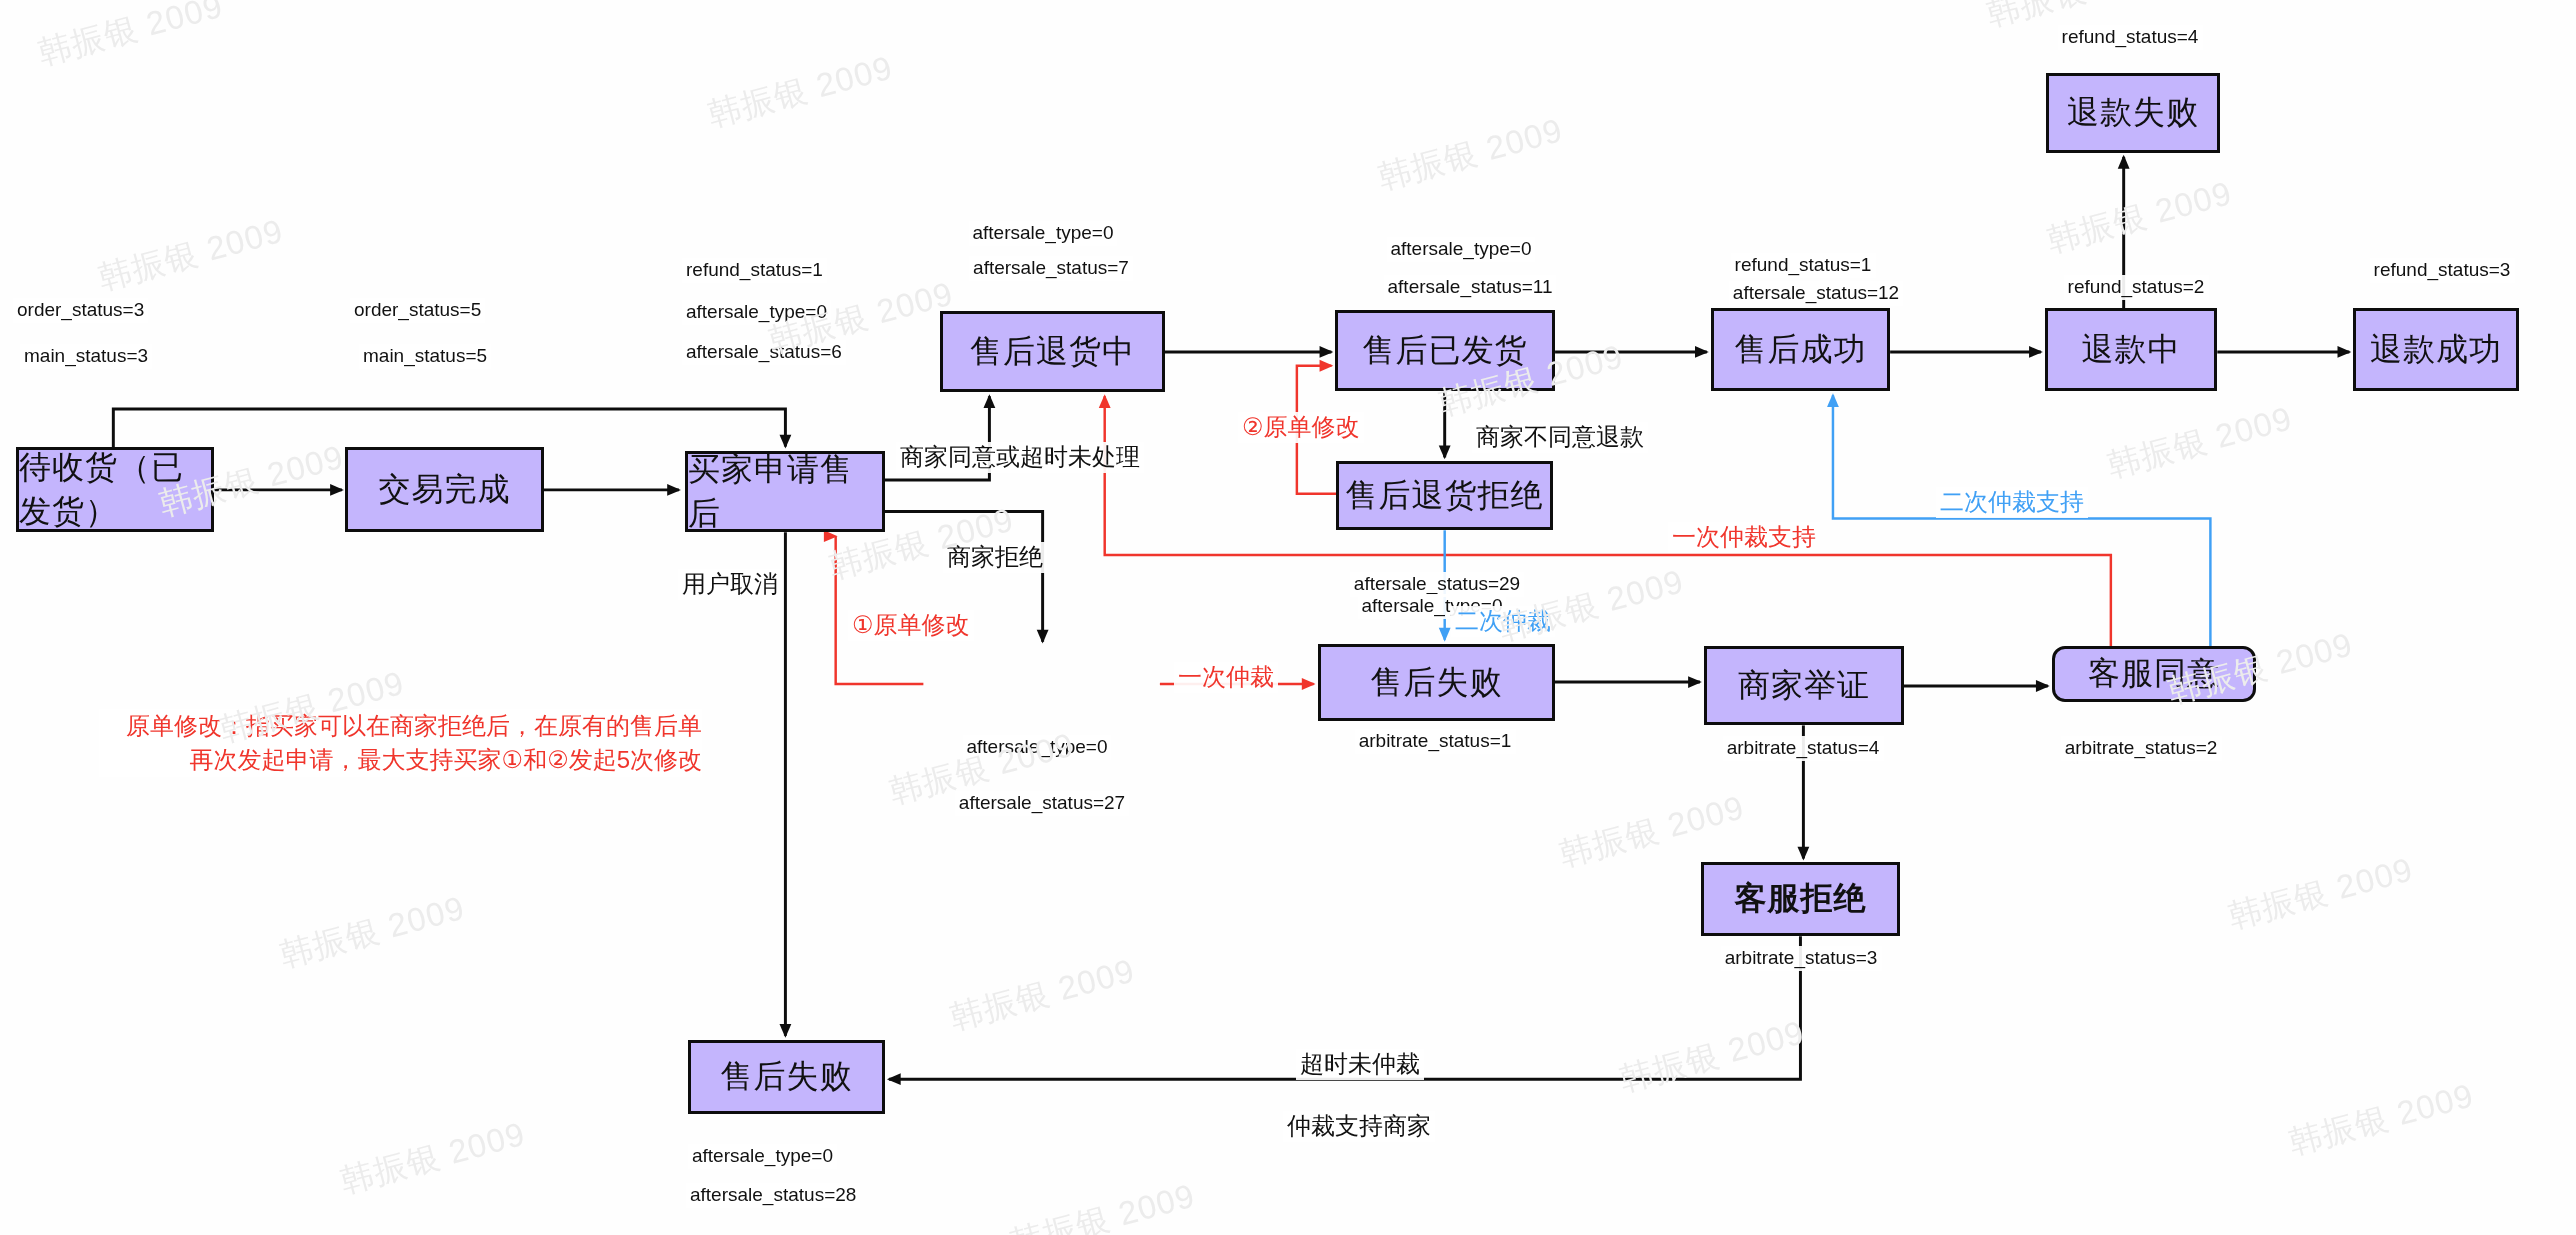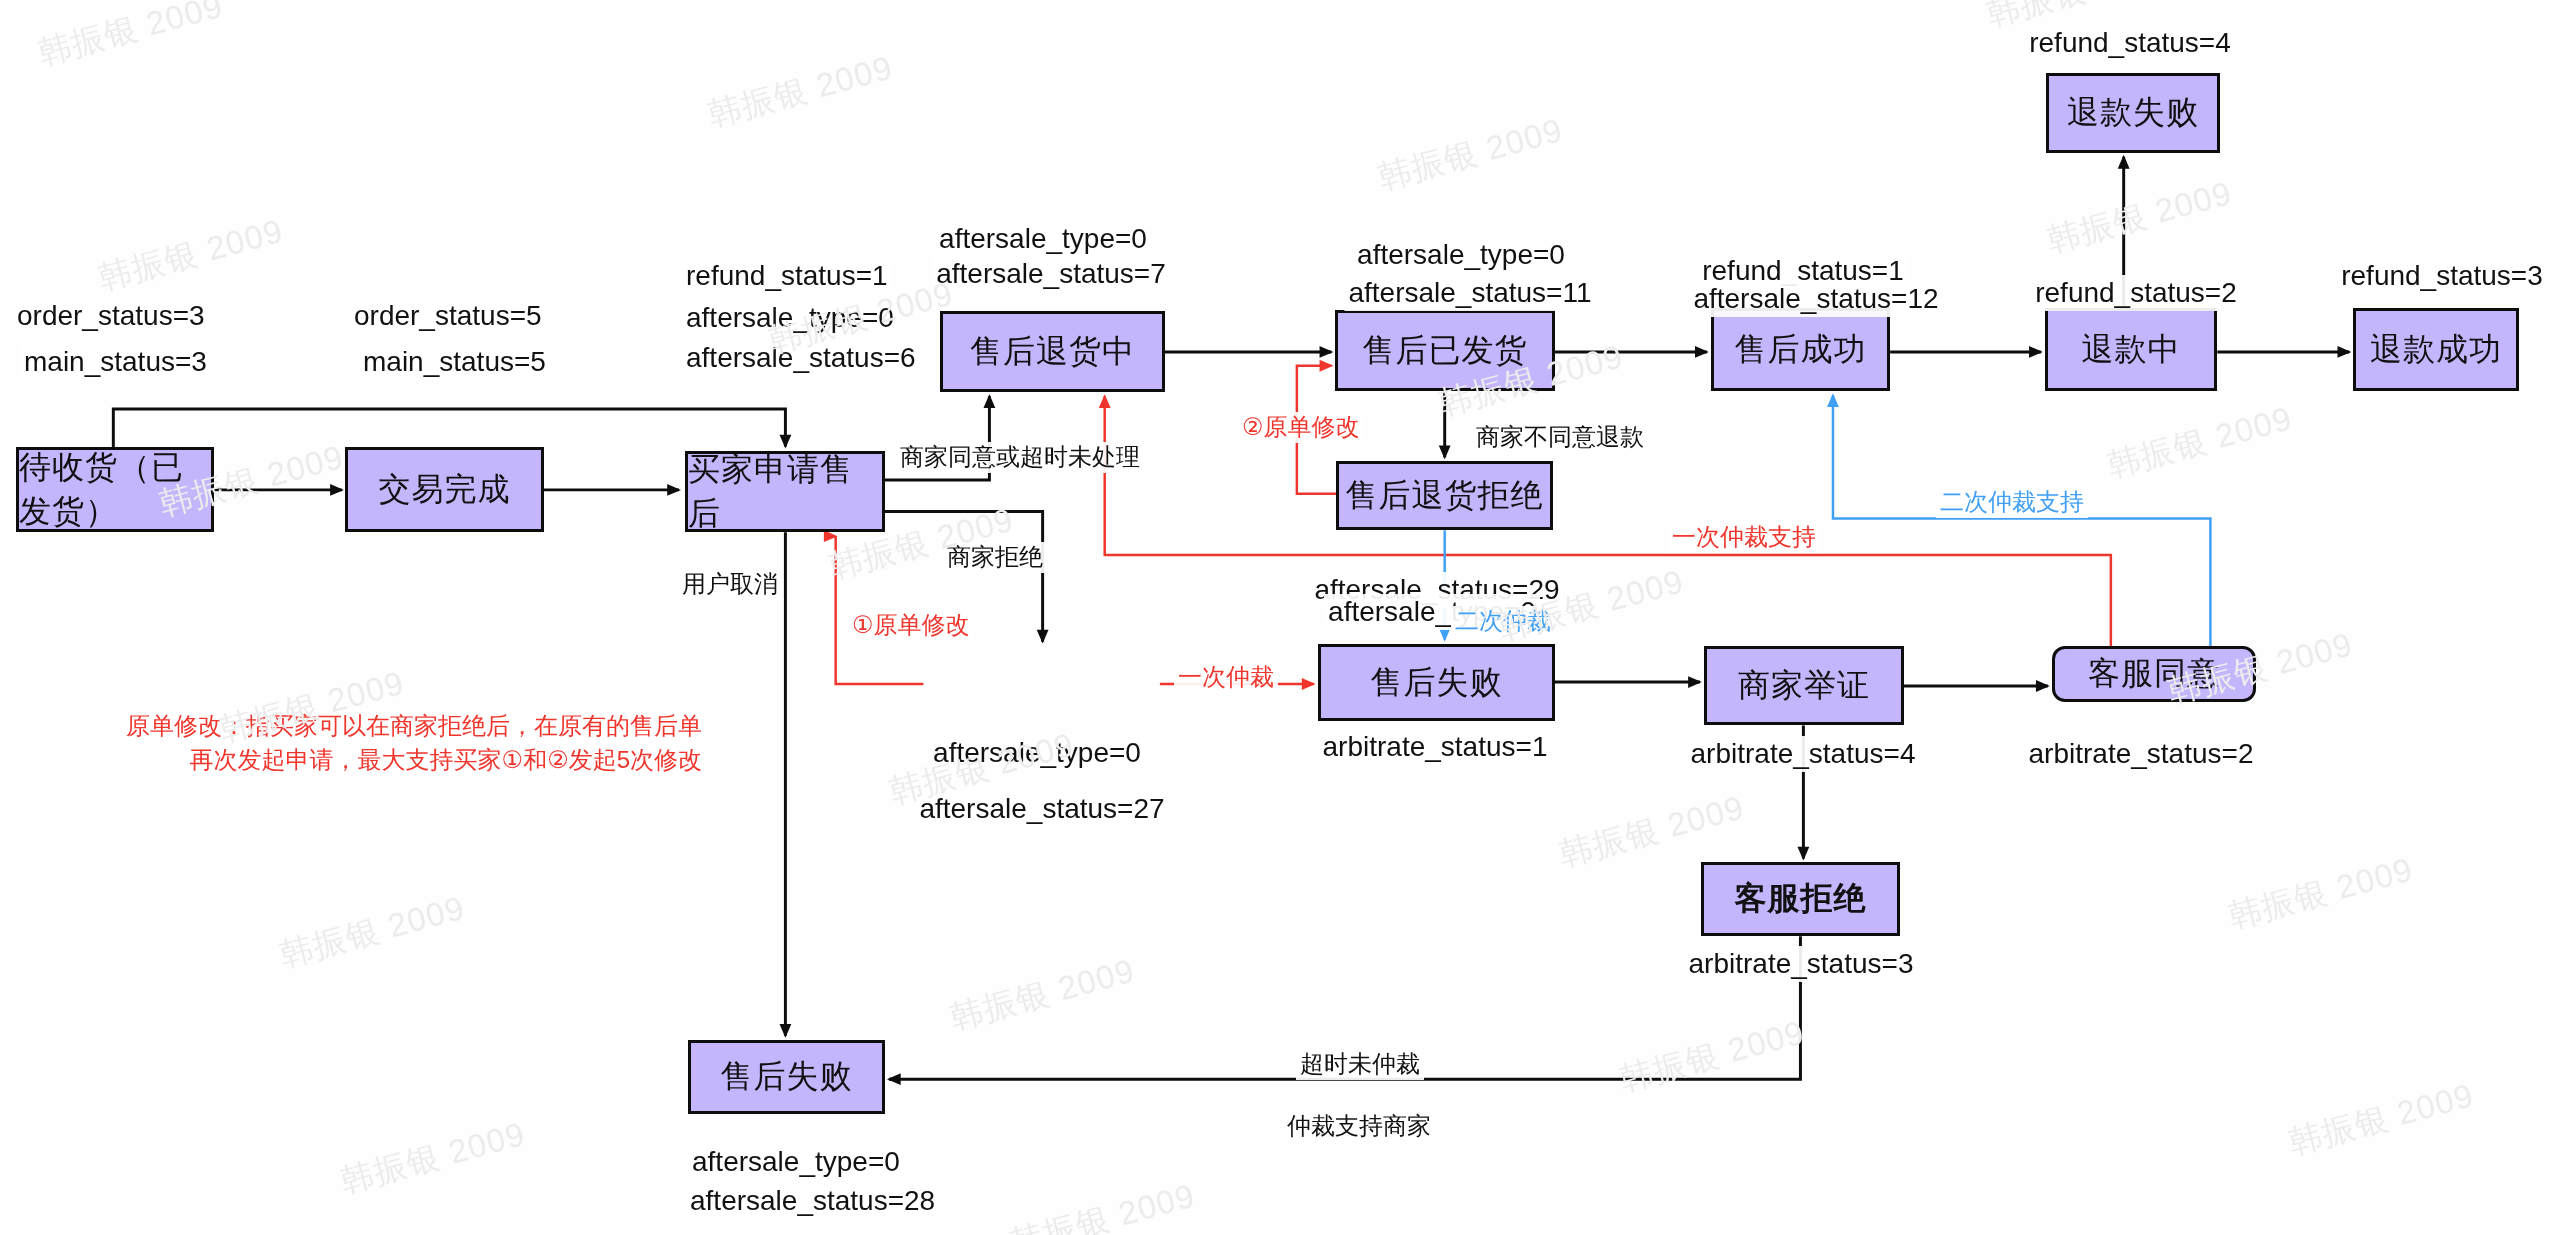--- a/index.html
+++ b/index.html
@@ -5,21 +5,21 @@
   html,body{margin:0;padding:0;background:#ffffff;}
   #canvas{position:relative;width:2576px;height:1236px;background:#fefefe;overflow:hidden;
           font-family:"Liberation Sans","DejaVu Sans",sans-serif;}
   
   #edges{position:absolute;left:0;top:0;z-index:1;}
   
   .node{position:absolute;box-sizing:border-box;border:3px solid #0d0d0d;background:#c4b5fd;
         display:flex;align-items:center;justify-content:center;font-size:32px;color:#111;
         letter-spacing:1px;z-index:2;}
   
-  .lbl{position:absolute;font-size:28px;color:#111;white-space:nowrap;z-index:2;
+  .lbl{position:absolute;font-size:19px;color:#111;white-space:nowrap;z-index:2;
        background:rgba(255,255,255,0.92);padding:1px 4px;line-height:1.2;}
   .lbl.c{transform:translateX(-50%);}
   .lbl.cn{font-size:24px;margin-top:8px;}
   .red{color:#f0352c;}
   .blue{color:#40a0f5;}
   #note{position:absolute;left:99px;top:709px;width:603px;text-align:right;color:#f0352c;
         font-size:24px;line-height:34px;z-index:2;background:rgba(255,255,255,0.92);}
   
   #wm-layer{position:absolute;left:-591px;top:-552px;width:4336px;height:2562px;
             transform:rotate(-15deg);z-index:3;pointer-events:none;}

